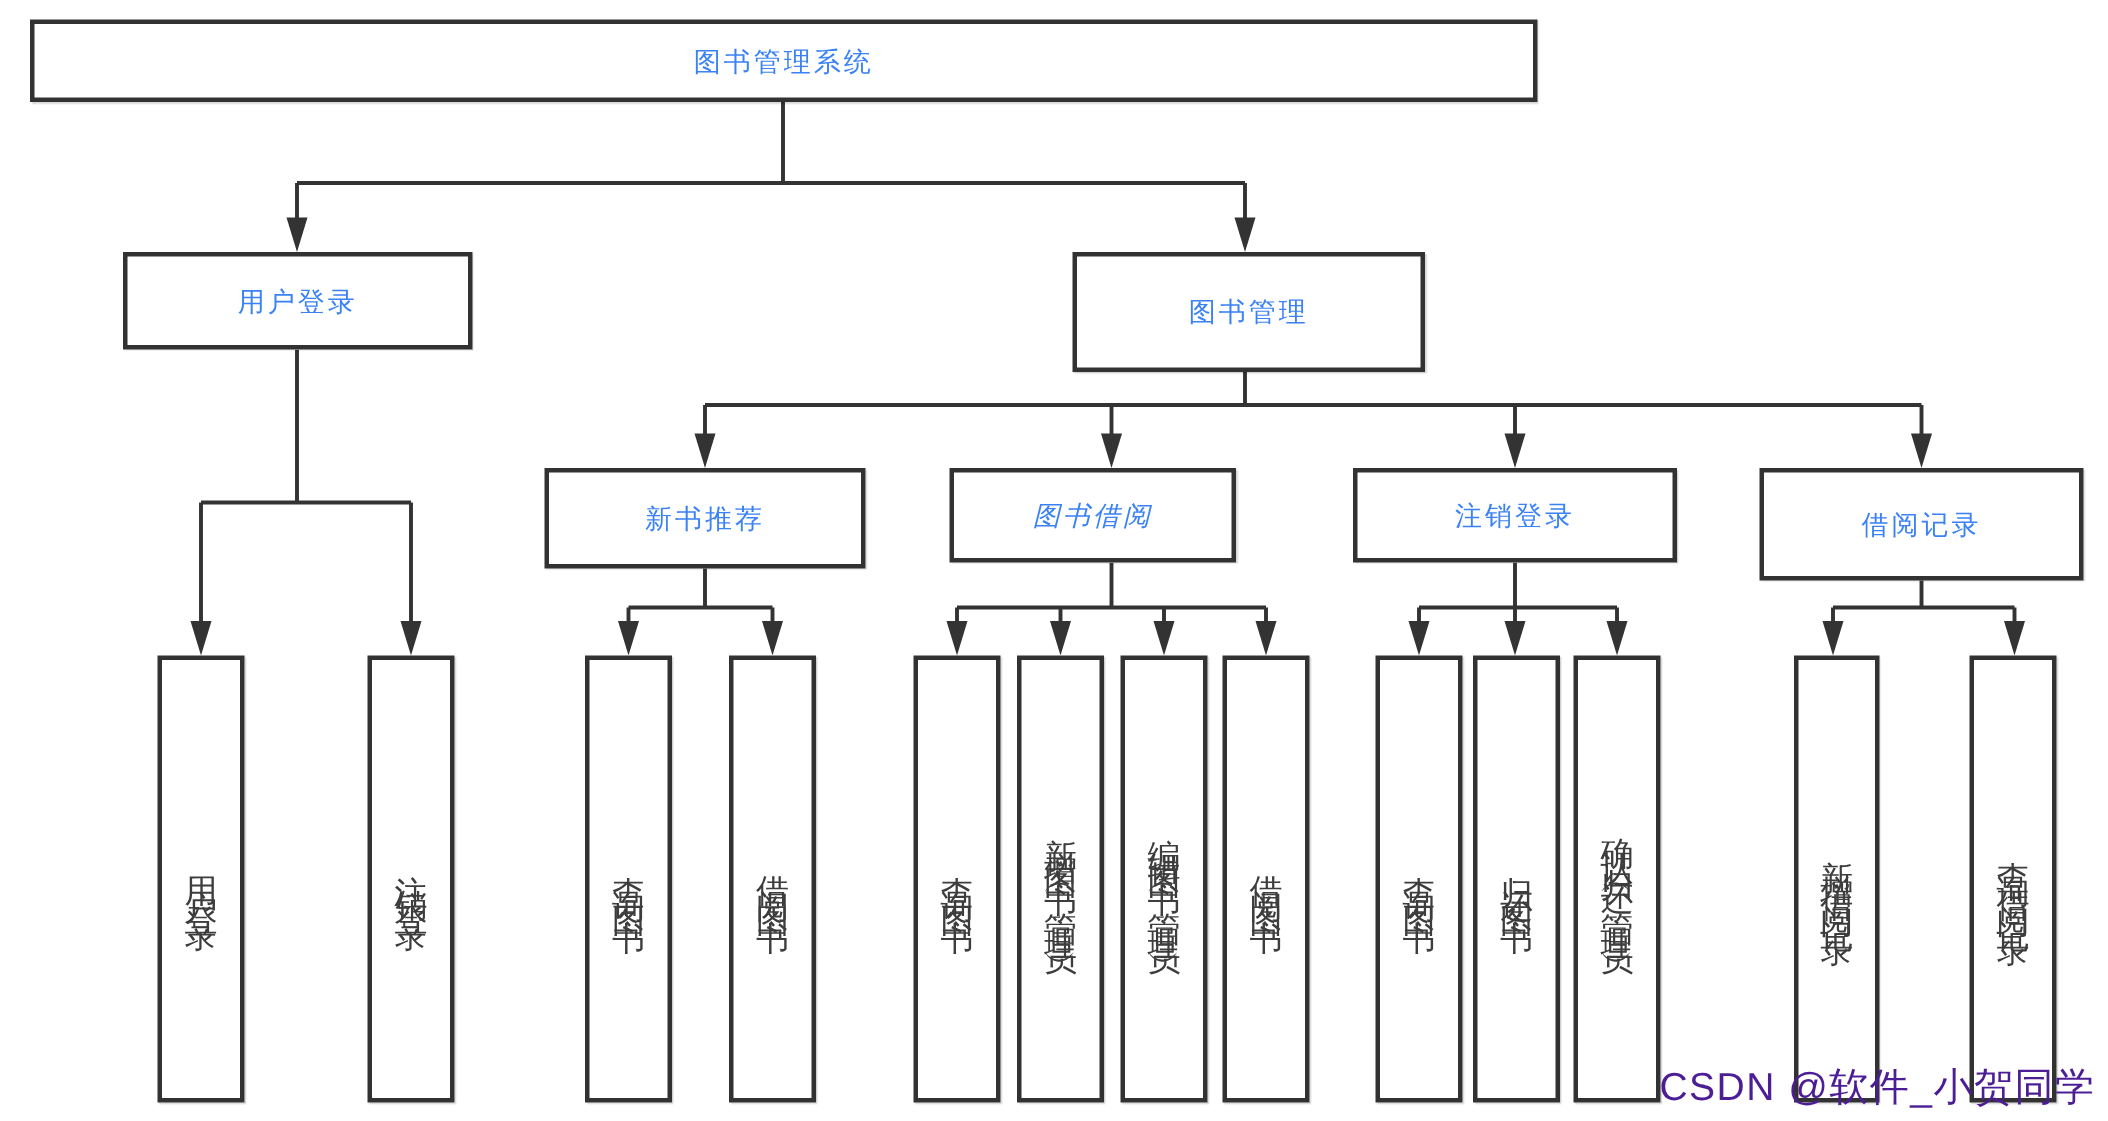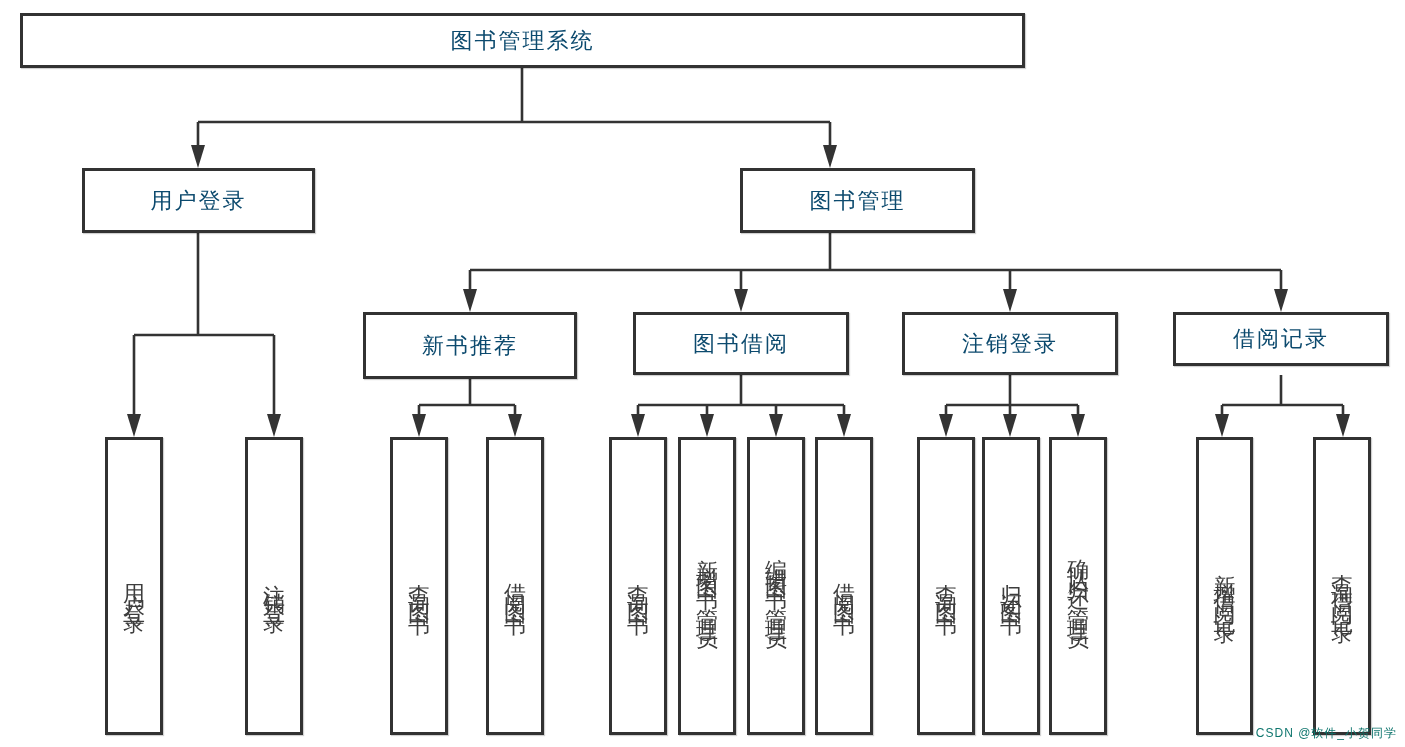--- a/index.html
+++ b/index.html
@@ -6,38 +6,38 @@
   body{
     width:1405px;height:747px;position:relative;background:#ffffff;
     font-family:"Liberation Sans","DejaVu Sans",sans-serif;
     overflow:hidden;
   }
   #canvas{position:absolute;left:0;top:0;width:1405px;height:747px;}
   svg.wires{position:absolute;left:0;top:0;pointer-events:none;}
   .hbox{
     position:absolute;background:#ffffff;border:3px solid #323232;
     display:flex;align-items:center;justify-content:center;
-    font-size:22px;color:#0c4a6e;letter-spacing:2px;
+    font-size:18px;color:#3b82f6;letter-spacing:2px;
     box-shadow:1px 1px 1px rgba(0,0,0,0.18);
     box-sizing:border-box;
   }
   .vbox{
     position:absolute;background:#ffffff;border:3px solid #323232;
     display:flex;align-items:center;justify-content:center;
     box-shadow:1px 1px 1px rgba(0,0,0,0.18);
     box-sizing:border-box;
   }
   .vbox span{
     writing-mode:vertical-rl;text-orientation:mixed;
     font-size:22px;color:#3d3d3d;letter-spacing:10px;line-height:1;
     white-space:nowrap;
   }
   .watermark{
     position:absolute;right:8px;bottom:5px;
-    font-size:12px;color:#0f766e;letter-spacing:1px;
+    font-size:26px;color:#4c1d95;letter-spacing:1px;
   }
 </style>
 </head>
 <body>
 
 <div id="canvas">
 
   <svg class="wires" width="1405" height="747" viewBox="0 0 1405 747">
 
     <path d="M522 68 V122 M198 122 H830
@@ -74,26 +74,26 @@
         <polygon points="1003,414 1017,414 1010,437"></polygon>
         <polygon points="1071,414 1085,414 1078,437"></polygon>
         <polygon points="1215,414 1229,414 1222,437"></polygon>
         <polygon points="1336,414 1350,414 1343,437"></polygon>
       </g>
   </svg>
 
   <div class="hbox" style="left:20px;top:13px;width:1005px;height:55px;">图书管理系统</div>
 
   <div class="hbox" style="left:82px;top:168px;width:233px;height:65px;">用户登录</div>
-  <div class="hbox" style="left:740px;top:168px;width:235px;height:65px;">图书管理</div>
+  <div class="hbox" style="left:715px;top:168px;width:235px;height:80px;">图书管理</div>
 
   <div class="hbox" style="left:363px;top:312px;width:214px;height:67px;">新书推荐</div>
-  <div class="hbox" style="left:633px;top:312px;width:216px;height:63px;">图书借阅</div>
+  <div class="hbox" style="left:633px;top:312px;width:191px;height:63px;font-style:italic;">图书借阅</div>
   <div class="hbox" style="left:902px;top:312px;width:216px;height:63px;">注销登录</div>
-  <div class="hbox" style="left:1173px;top:312px;width:216px;height:54px;">借阅记录</div>
+  <div class="hbox" style="left:1173px;top:312px;width:216px;height:75px;">借阅记录</div>
 
   <div class="vbox" style="left:105px;top:437px;width:58px;height:298px;">
     <span>用户登录</span>
   </div>
   <div class="vbox" style="left:245px;top:437px;width:58px;height:298px;">
     <span>注销登录</span>
   </div>
 
   <div class="vbox" style="left:390px;top:437px;width:58px;height:298px;">
     <span>查询图书</span>

